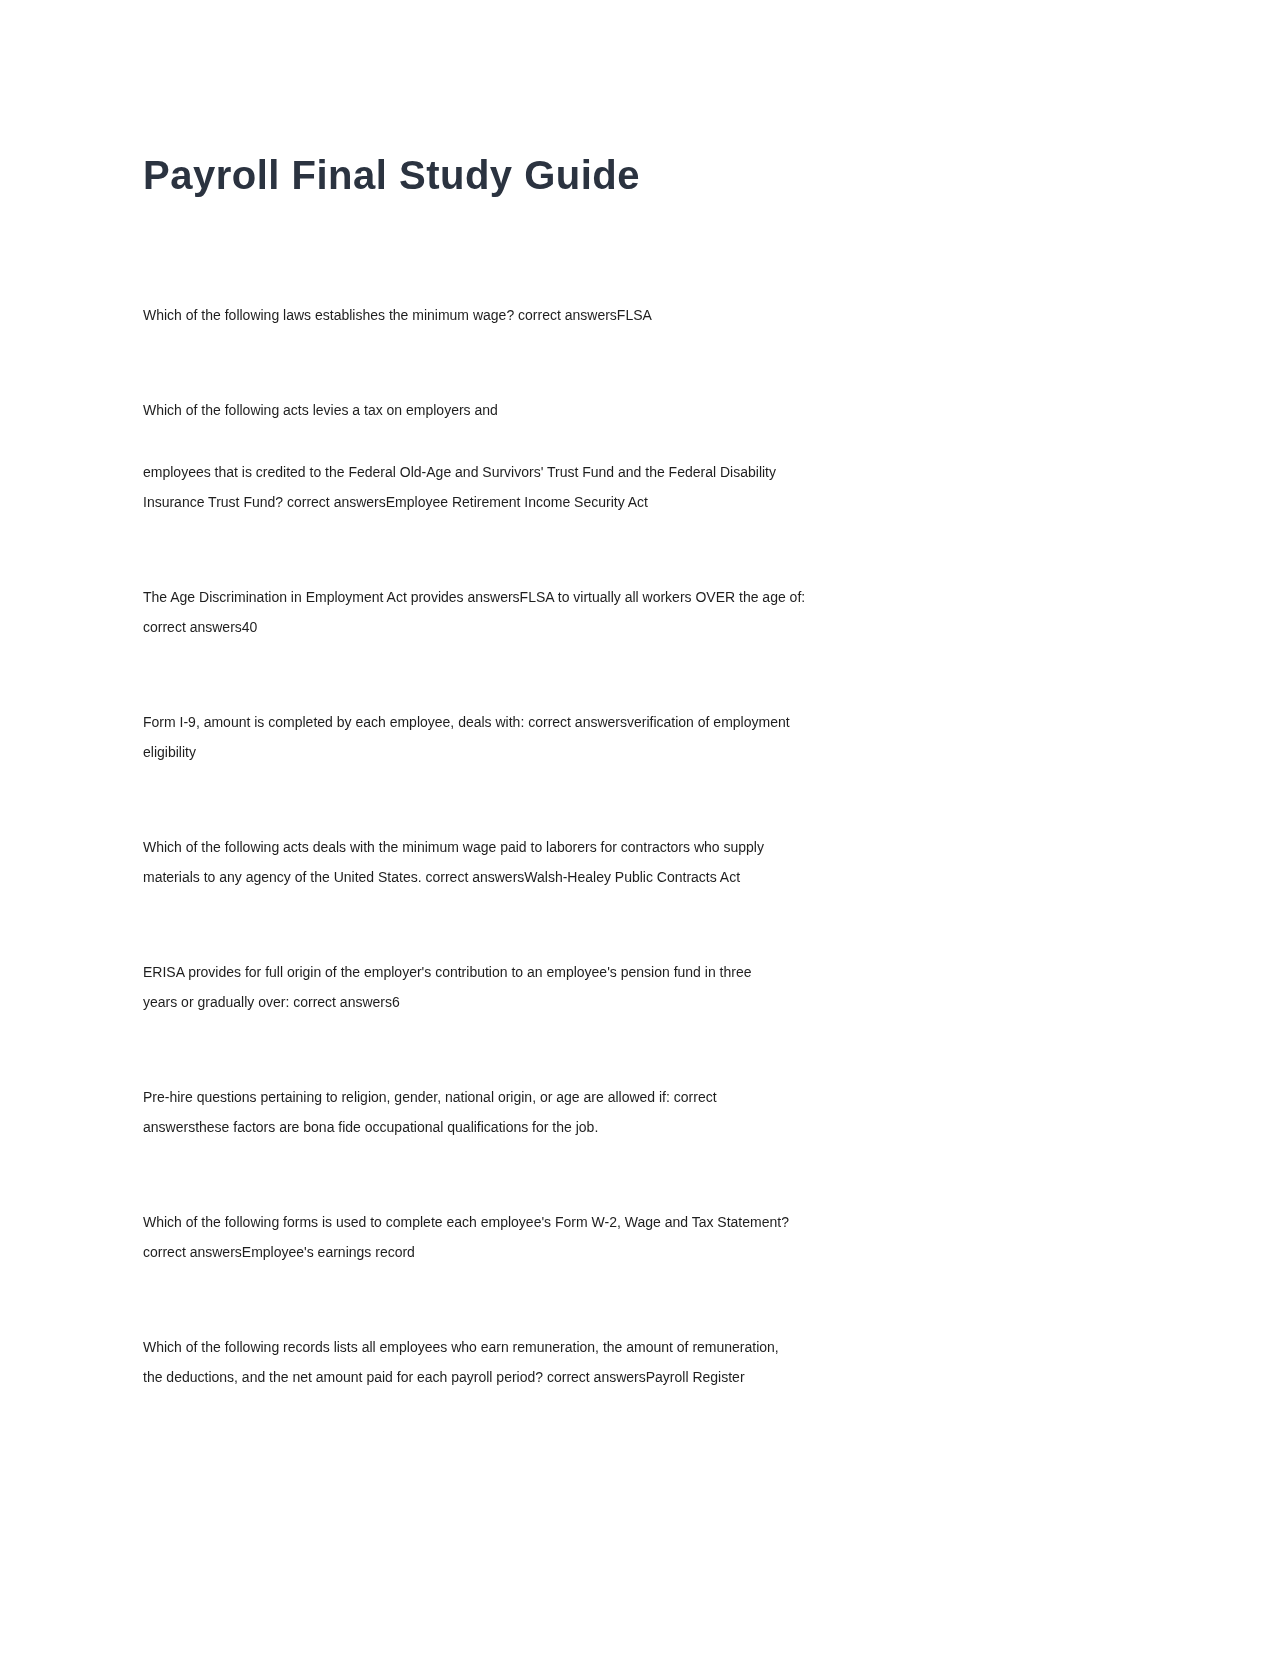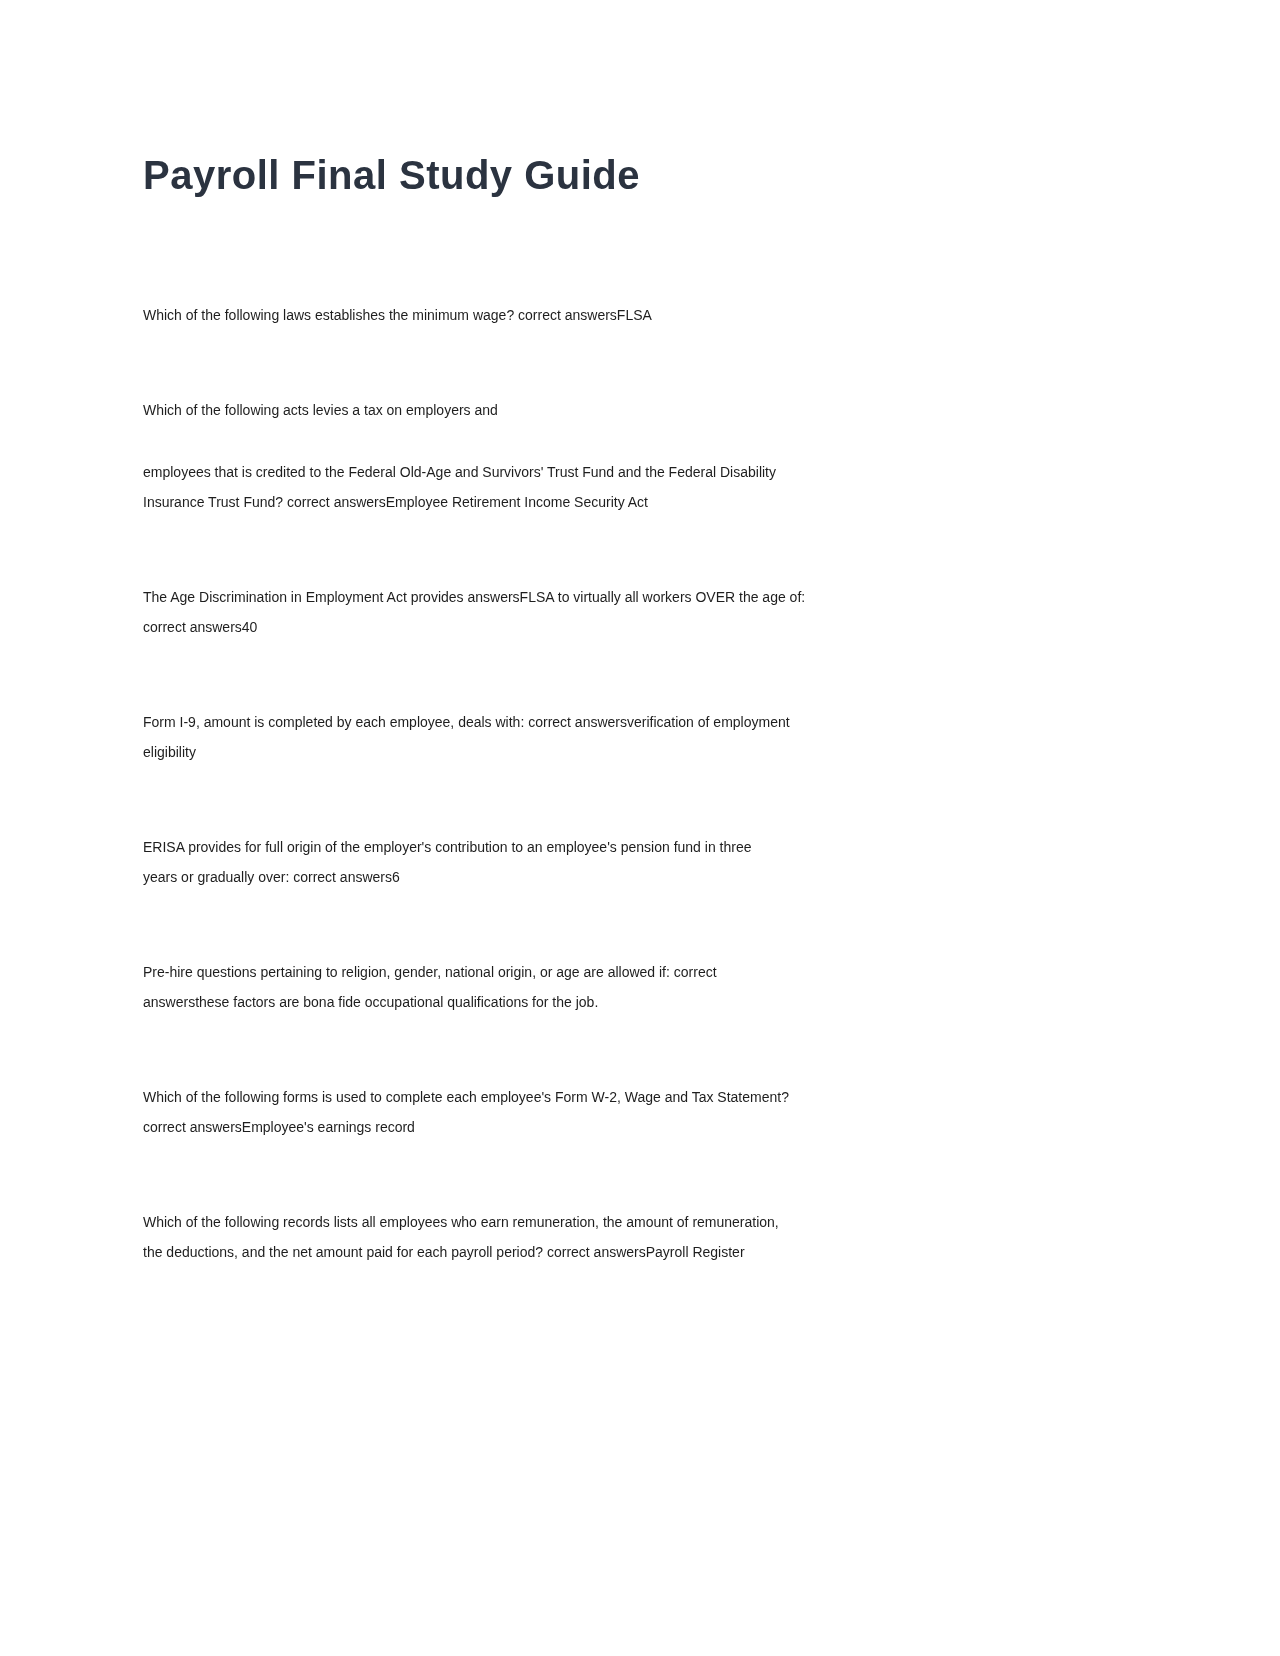--- a/index.html
+++ b/index.html
@@ -62,20 +62,22 @@
 
     <p class="qa-paragraph">employees that is credited to the Federal Old-Age and Survivors' Trust Fund and the Federal Disability
 Insurance Trust Fund? correct answersEmployee Retirement Income Security Act</p>
 
     <p class="qa-paragraph">The Age Discrimination in Employment Act provides answersFLSA to virtually all workers OVER the age of:
 correct answers40</p>
 
     <p class="qa-paragraph">Form I-9, amount is completed by each employee, deals with: correct answersverification of employment
 eligibility</p>
 
+    <p class="qa-paragraph">Which of the following acts deals with the minimum wage paid to laborers for contractors who supply
+materials to any agency of the United States. correct answersWalsh-Healey Public Contracts Act</p>
 
     <p class="qa-paragraph">ERISA provides for full origin of the employer's contribution to an employee's pension fund in three
 years or gradually over: correct answers6</p>
 
     <p class="qa-paragraph">Pre-hire questions pertaining to religion, gender, national origin, or age are allowed if: correct
 answersthese factors are bona fide occupational qualifications for the job.</p>
 
     <p class="qa-paragraph">Which of the following forms is used to complete each employee's Form W-2, Wage and Tax Statement?
 correct answersEmployee's earnings record</p>
 

